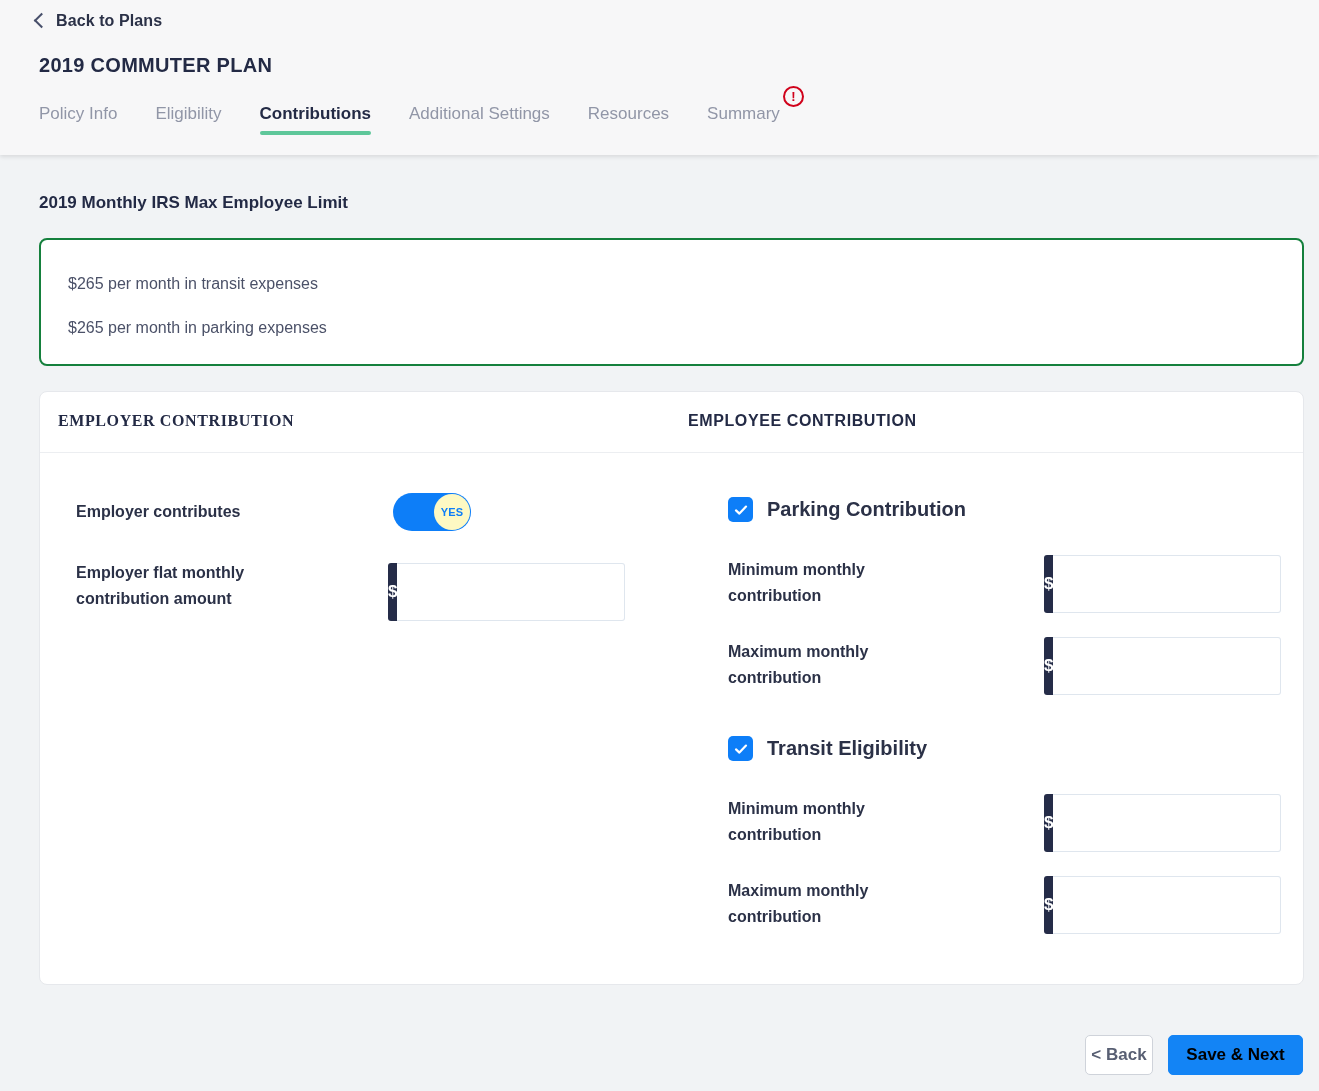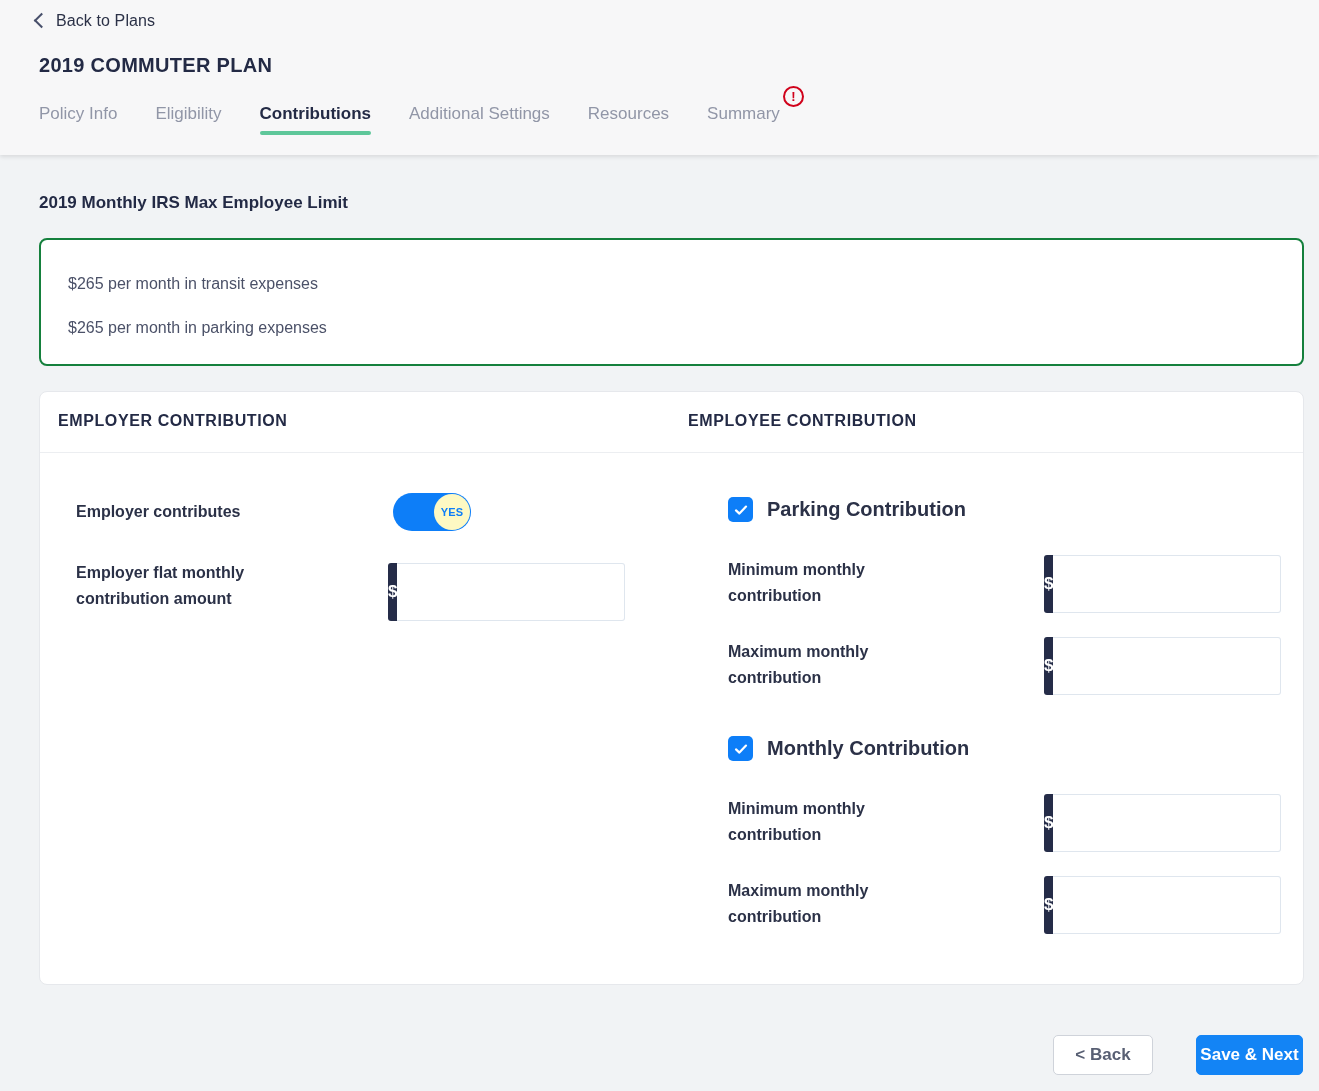--- a/index.html
+++ b/index.html
@@ -52,21 +52,21 @@
     display: block;
     width: 11px;
     height: 11px;
     border-left: 2px solid #48506b;
     border-bottom: 2px solid #48506b;
     transform: rotate(45deg);
     margin-bottom: 1px;
   }
   .back-label {
     font-size: 16px;
-    font-weight: 400;
+    font-weight: 700;
     color: #2b3147;
     letter-spacing: 0.1px;
   }
 
   .plan-title {
     position: absolute;
     left: 39px;
     top: 54px;
     font-size: 20px;
     font-weight: 700;
@@ -178,21 +178,21 @@
     border-bottom: 1px solid #eceef1;
   }
   .col-title {
     position: absolute;
     top: 20px;
     font-size: 16px;
     font-weight: 600;
     color: #232a45;
     letter-spacing: 0.6px;
   }
-  .col-title.employer { left: 18px; }
+  .col-title.employer { left: 18px; font-family: Liberation Serif, serif; }
   .col-title.employee { left: 648px; }
 
   .col {
     position: absolute;
     top: 61px;
   }
   .col.employer { left: 18px; width: 630px; }
   .col.employee { left: 648px; width: 617px; }
 
   .field-label {
@@ -302,32 +302,32 @@
     border-radius: 5px;
     cursor: pointer;
     height: 40px;
     display: flex;
     align-items: center;
     justify-content: center;
   }
   .btn-back {
     right: 166px;
     top: 14px;
-    width: 100px;
+    width: 68px;
     background: #fff;
     border: 1px solid #cfd3da;
     color: #585f73;
   }
   .btn-next {
     right: 16px;
     top: 14px;
-    width: 107px;
+    width: 135px;
     background: #1384f5;
     border: 1px solid #1384f5;
-    color: #ffffff;
+    color: #000000;
   }
 </style>
 </head>
 <body>
 
 <div class="left-accent"></div>
 
 <div class="header">
 
   <div class="back-link">
@@ -406,21 +406,21 @@
         <div class="money-prefix">$</div>
         <input class="money-field" type="text" value="" style="">
       </div>
 
       <div class="check-row" style="left:40px; top:283px;">
         <span class="checkbox">
           <svg width="16" height="16" viewBox="0 0 16 16" aria-hidden="true">
             <polyline points="3,8.4 6.4,11.6 13,4.6" fill="none" stroke="#ffffff" stroke-width="2.2" stroke-linecap="round" stroke-linejoin="round"></polyline>
           </svg>
         </span>
-        <span class="check-label">Monthly Contribution</span>
+        <span class="check-label">Transit Eligibility</span>
       </div>
 
       <div class="field-label" style="left:40px; top:343px;">Minimum monthly contribution</div>
       <div class="money-input" style="left:356px; top:341px;">
         <div class="money-prefix">$</div>
         <input class="money-field" type="text" value="" style="">
       </div>
 
       <div class="field-label" style="left:40px; top:425px;">Maximum monthly contribution</div>
       <div class="money-input" style="left:356px; top:423px;">

